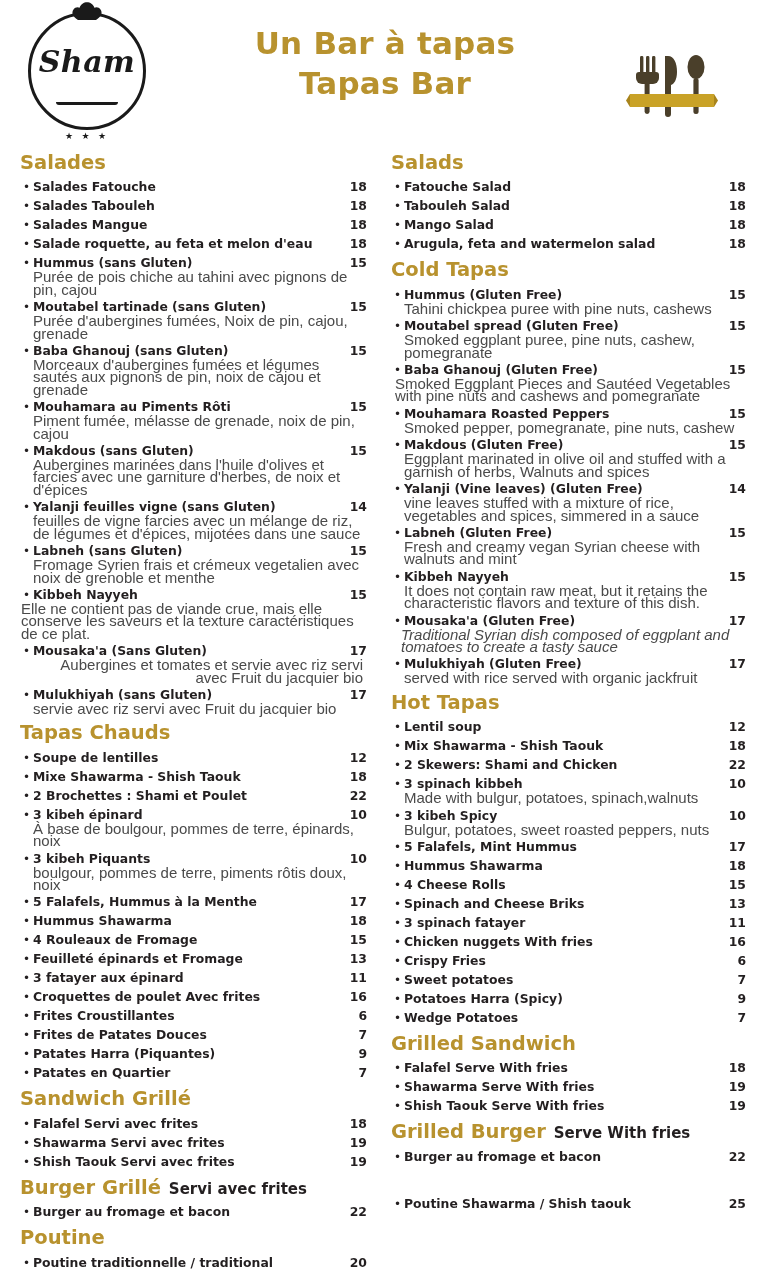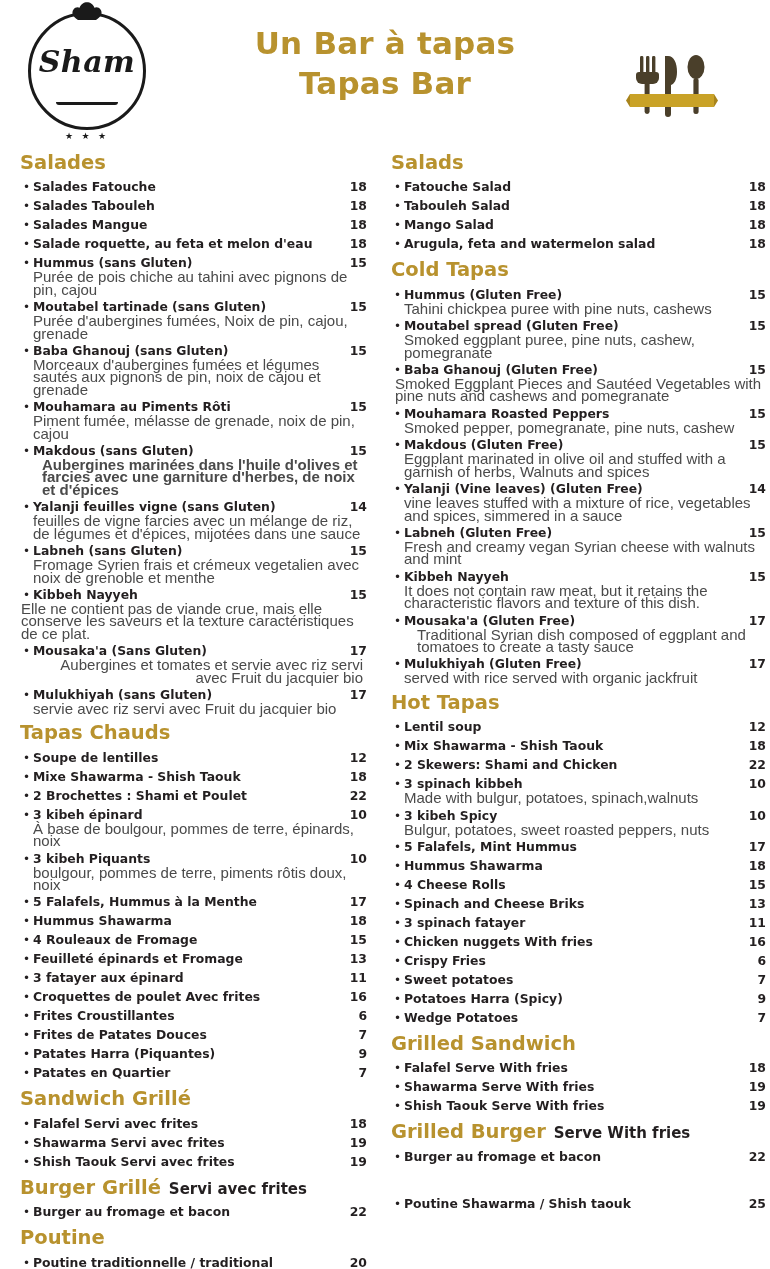--- a/index.html
+++ b/index.html
@@ -51,21 +51,21 @@
 
   .cutlery { position: absolute; right: 48px; top: 22px; width: 100px; height: 100px; }
 
   
   .columns {
     position: absolute; top: 142px; left: 0;
     width: 770px; height: 1127px;
     display: flex;
   }
   .col { width: 385px; padding: 0 18px 0 20px; }
-  .col.right { padding-left: 6px; padding-right: 4px; }
+  .col.right { padding-left: 6px; padding-right: 24px; }
 
   .section-title {
     font-family: "DejaVu Sans", sans-serif;
     font-weight: bold;
     color: #b8922e;
     font-size: 19.5px;
     margin: 10px 0 4px 0;
     line-height: 1.15;
   }
   .section-title.tight { margin-top: 7px; }
@@ -220,21 +220,21 @@
           <div class="price">15</div>
         </div>
         <div class="desc" style="margin-left: 13px;">Piment fumée, mélasse de grenade, noix de pin, cajou</div>
         <div class="item">
           <div class="bullet">•</div>
           <div class="item-body">
             <div class="item-name">Makdous (sans Gluten)</div>
           </div>
           <div class="price">15</div>
         </div>
-        <div class="desc" style="margin-left: 22px; font-weight: bold;">Aubergines marinées dans l'huile d'olives et farcies avec une garniture d'herbes, de noix et d'épices</div>
+        <div class="desc" style="margin-left: 13px;">Aubergines marinées dans l'huile d'olives et farcies avec une garniture d'herbes, de noix et d'épices</div>
         <div class="item">
           <div class="bullet">•</div>
           <div class="item-body">
             <div class="item-name">Yalanji feuilles vigne (sans Gluten)</div>
           </div>
           <div class="price">14</div>
         </div>
         <div class="desc" style="margin-left: 13px;">feuilles de vigne farcies avec un mélange de riz, de légumes et d'épices, mijotées dans une sauce</div>
         <div class="item">
           <div class="bullet">•</div>
@@ -510,21 +510,21 @@
           <div class="price">15</div>
         </div>
         <div class="desc" style="margin-left: 13px;">It does not contain raw meat, but it retains the characteristic flavors and texture of this dish.</div>
         <div class="item">
           <div class="bullet">•</div>
           <div class="item-body">
             <div class="item-name">Mousaka'a (Gluten Free)</div>
           </div>
           <div class="price">17</div>
         </div>
-        <div class="desc" style="margin-left: 26px;">Traditional Syrian dish composed of eggplant and tomatoes to create a tasty sauce</div>
+        <div class="desc" style="margin-left: 10px; font-style: italic;">Traditional Syrian dish composed of eggplant and tomatoes to create a tasty sauce</div>
         <div class="item">
           <div class="bullet">•</div>
           <div class="item-body">
             <div class="item-name">Mulukhiyah  (Gluten Free)</div>
           </div>
           <div class="price">17</div>
         </div>
         <div class="desc" style="margin-left: 13px;">served with rice served with organic jackfruit</div>
         <div class="section-title tight"><span>Hot Tapas</span></div>
         <div class="item">

